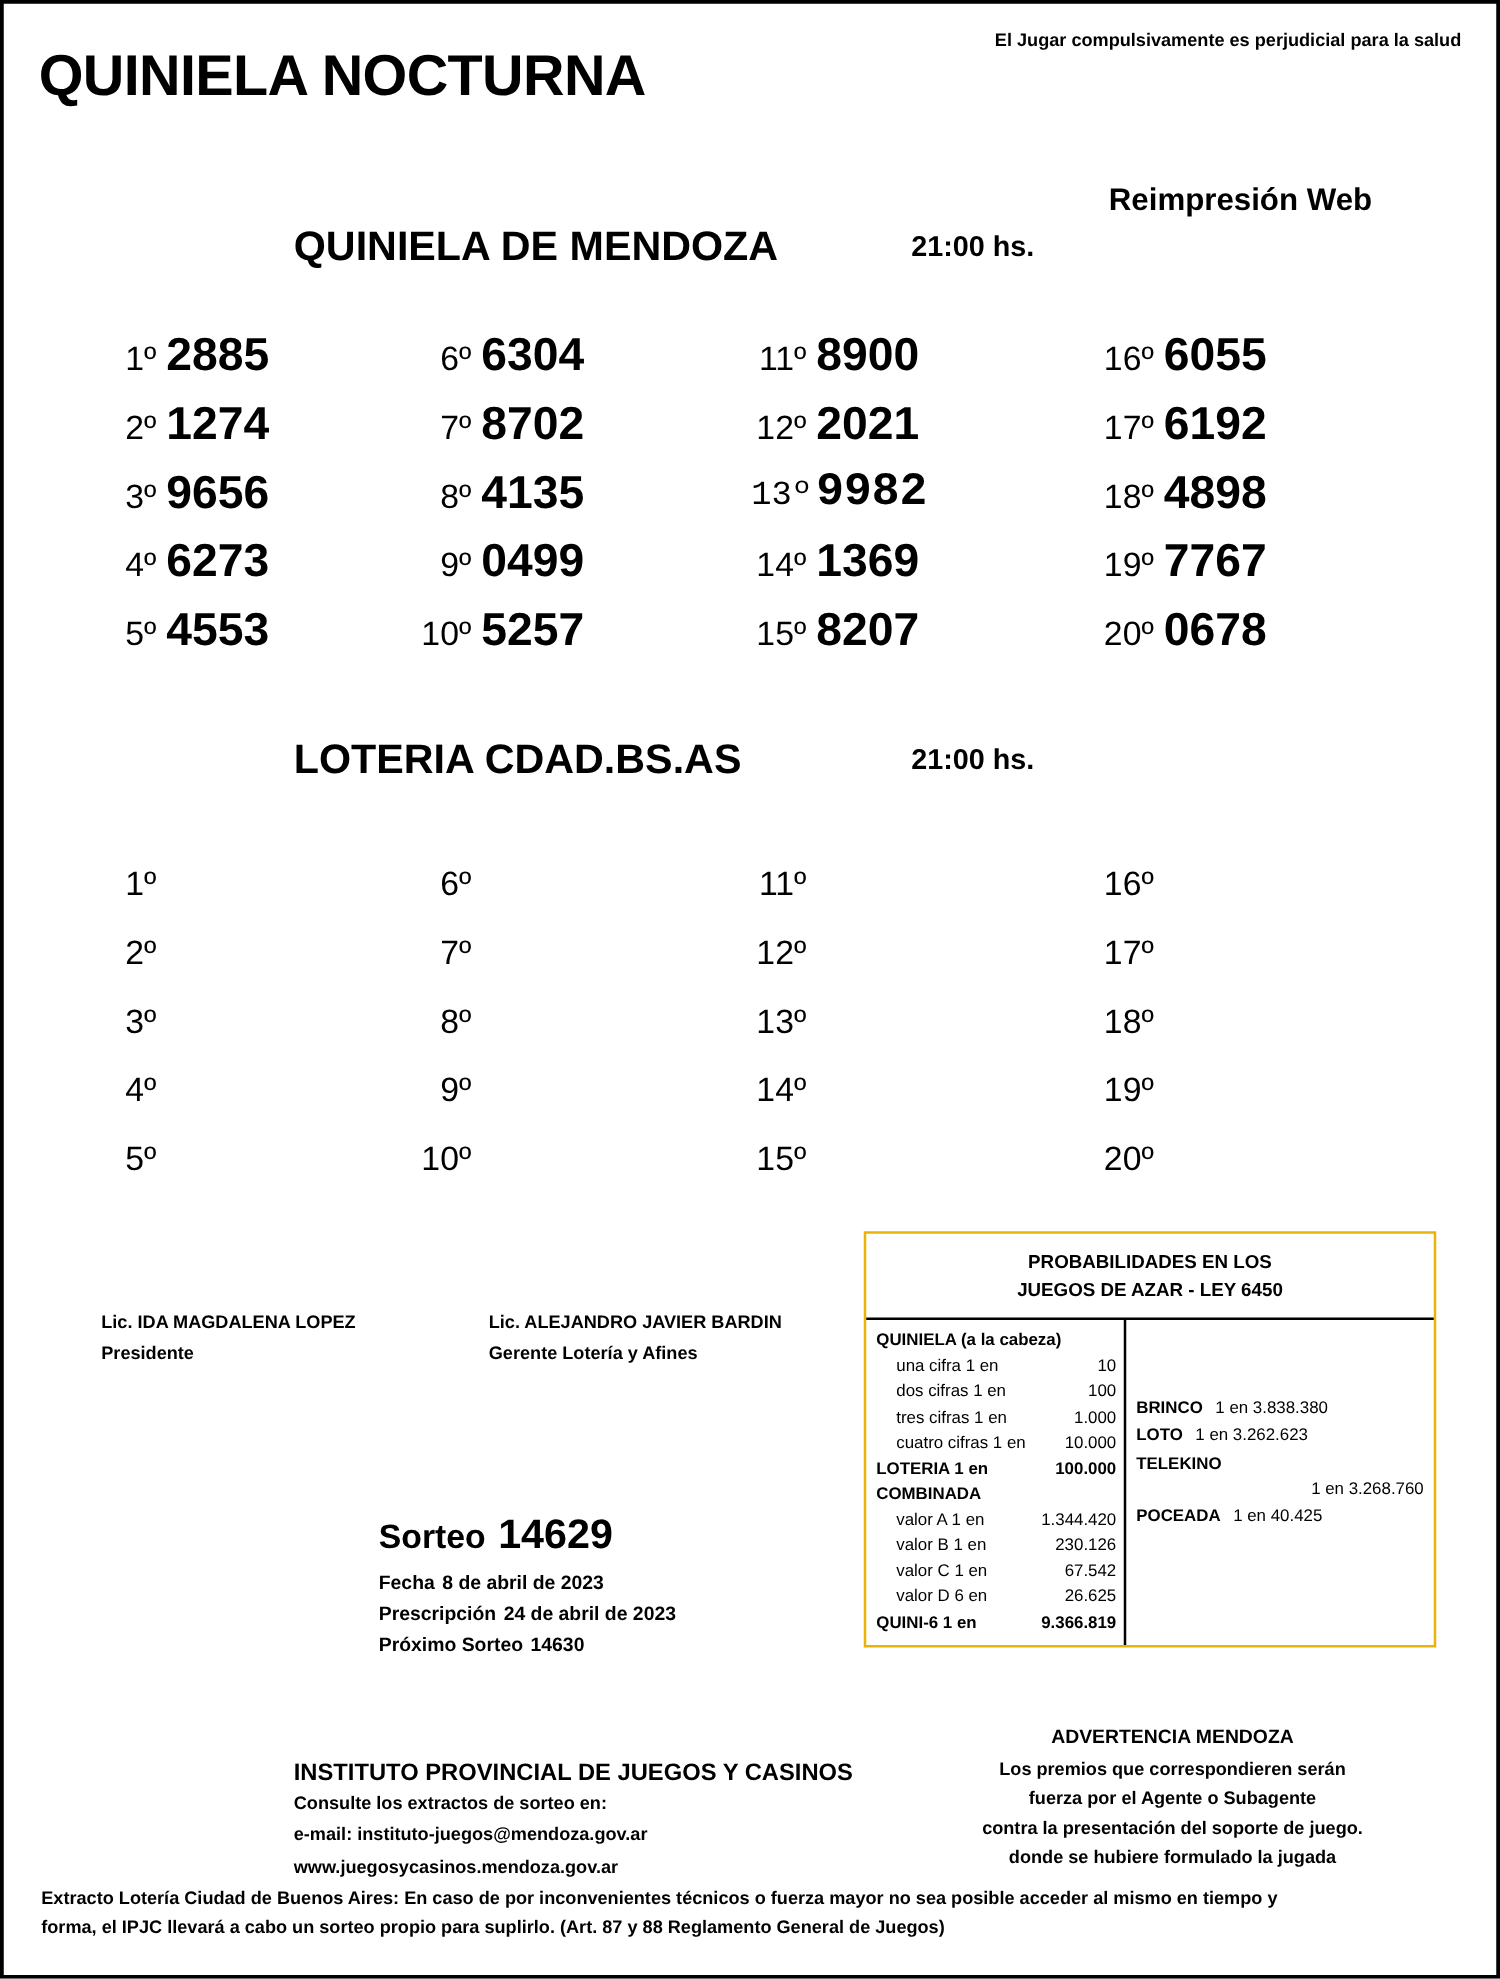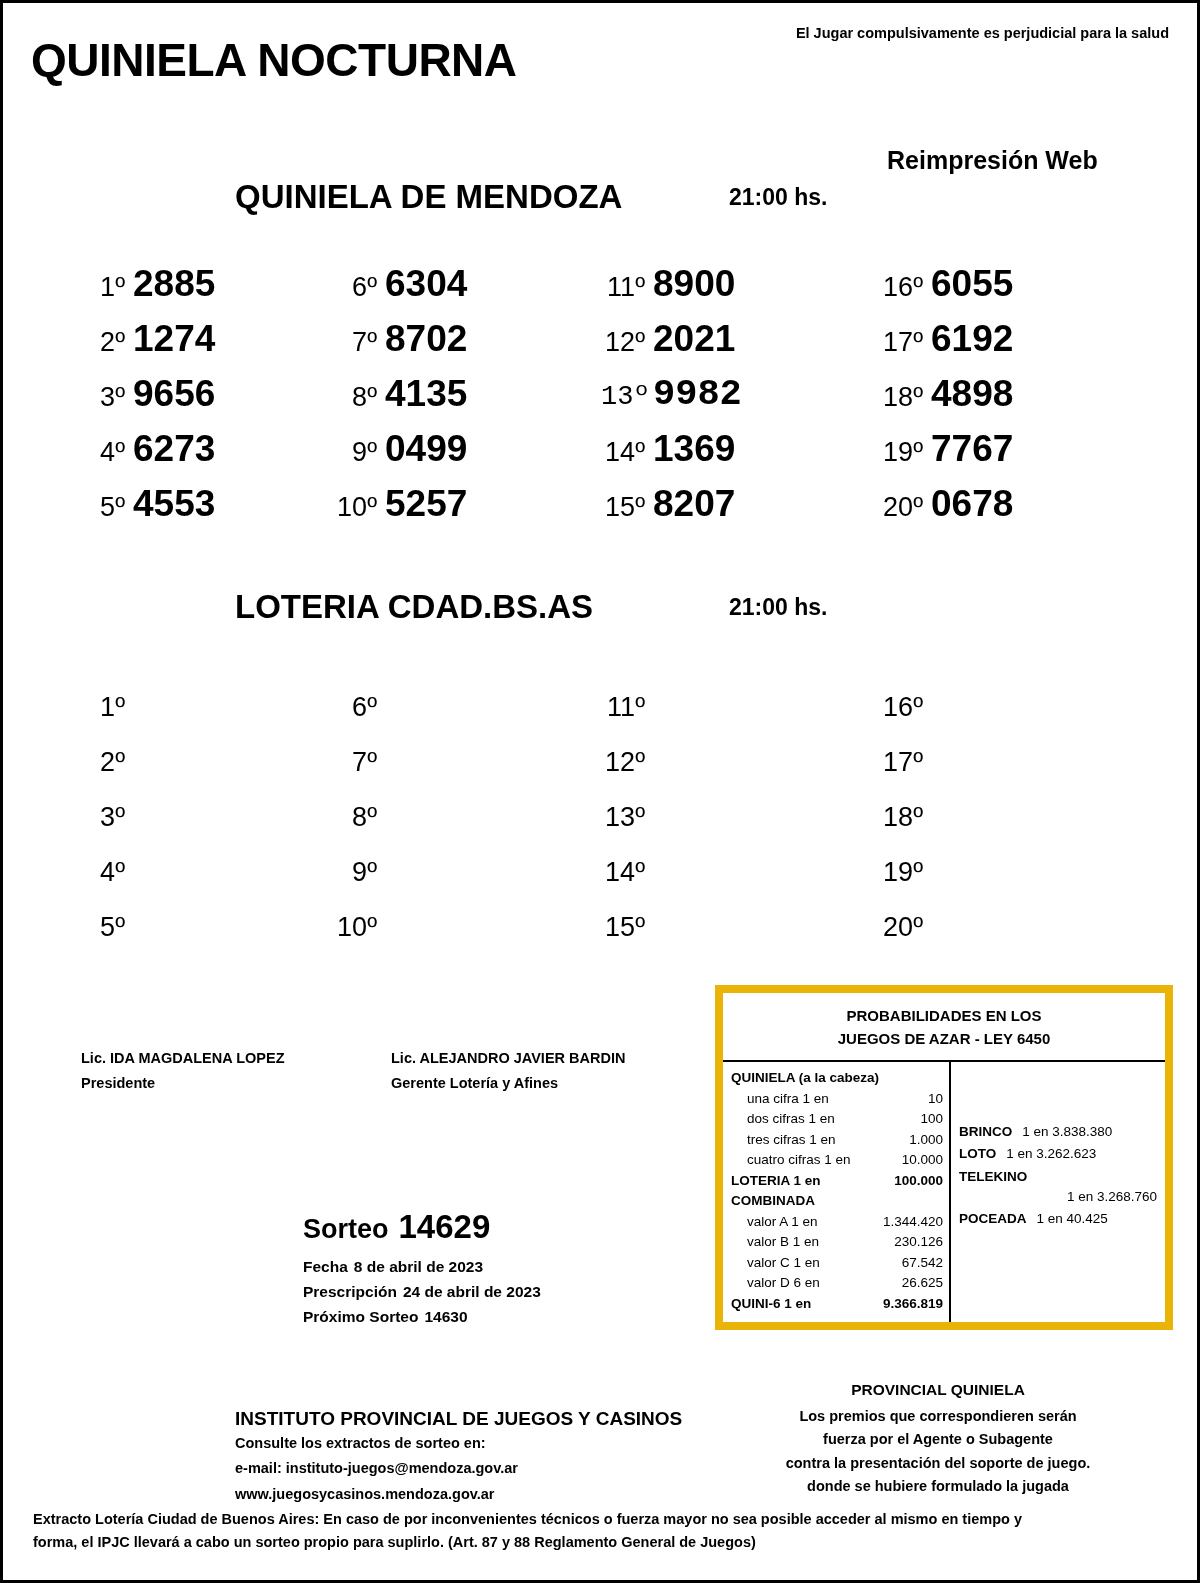--- a/index.html
+++ b/index.html
@@ -138,38 +138,37 @@
     white-space: nowrap;
   }
   .sorteo-line .val { margin-left: 6px; }
 
   
   .prob-box {
     position: absolute;
     left: 688px;
     top: 982px;
     width: 458px;
-    border: 8px solid #eab308;
+    border: 2px solid #eab308;
     box-sizing: border-box;
-    margin-left: 24px;
   }
   .prob-title {
     text-align: center;
     font-size: 15px;
     font-weight: bold;
     line-height: 1.5;
     padding: 12px 6px 10px 6px;
     border-bottom: 2px solid #000;
   }
   .prob-cols {
     display: flex;
     align-items: stretch;
   }
   .prob-left {
-    width: 228px;
+    width: 208px;
     border-right: 2px solid #000;
     box-sizing: border-box;
     padding: 6px 6px 8px 8px;
   }
   .prob-right {
     flex: 1;
     box-sizing: border-box;
     padding: 60px 8px 8px 8px;
   }
   .prow {
@@ -399,21 +398,21 @@
       <div class="prob-right" id="prob-right">
           <div class="rrow inline"><span class="rname">BRINCO</span><span class="rval">1 en 3.838.380</span></div>
           <div class="rrow inline"><span class="rname">LOTO</span><span class="rval">1 en 3.262.623</span></div>
           <div class="rrow stacked"><span class="rname">TELEKINO</span><span class="rval">1 en 3.268.760</span></div>
           <div class="rrow inline"><span class="rname">POCEADA</span><span class="rval">1 en 40.425</span></div>
         </div>
     </div>
   </div>
 
   <div class="adv">
-    <div class="adv-title">PROVINCIAL QUINIELA</div>
+    <div class="adv-title">ADVERTENCIA MENDOZA</div>
     <div class="adv-line">Los premios que correspondieren serán</div>
     <div class="adv-line">fuerza por el Agente o Subagente</div>
     <div class="adv-line">contra la presentación del soporte de juego.</div>
     <div class="adv-line">donde se hubiere formulado la jugada</div>
   </div>
 
   <div class="inst">
     <div class="inst-title">INSTITUTO PROVINCIAL DE JUEGOS Y CASINOS</div>
     <div class="inst-line">Consulte los extractos de sorteo en:</div>
     <div class="inst-line">e-mail:  instituto-juegos@mendoza.gov.ar</div>

